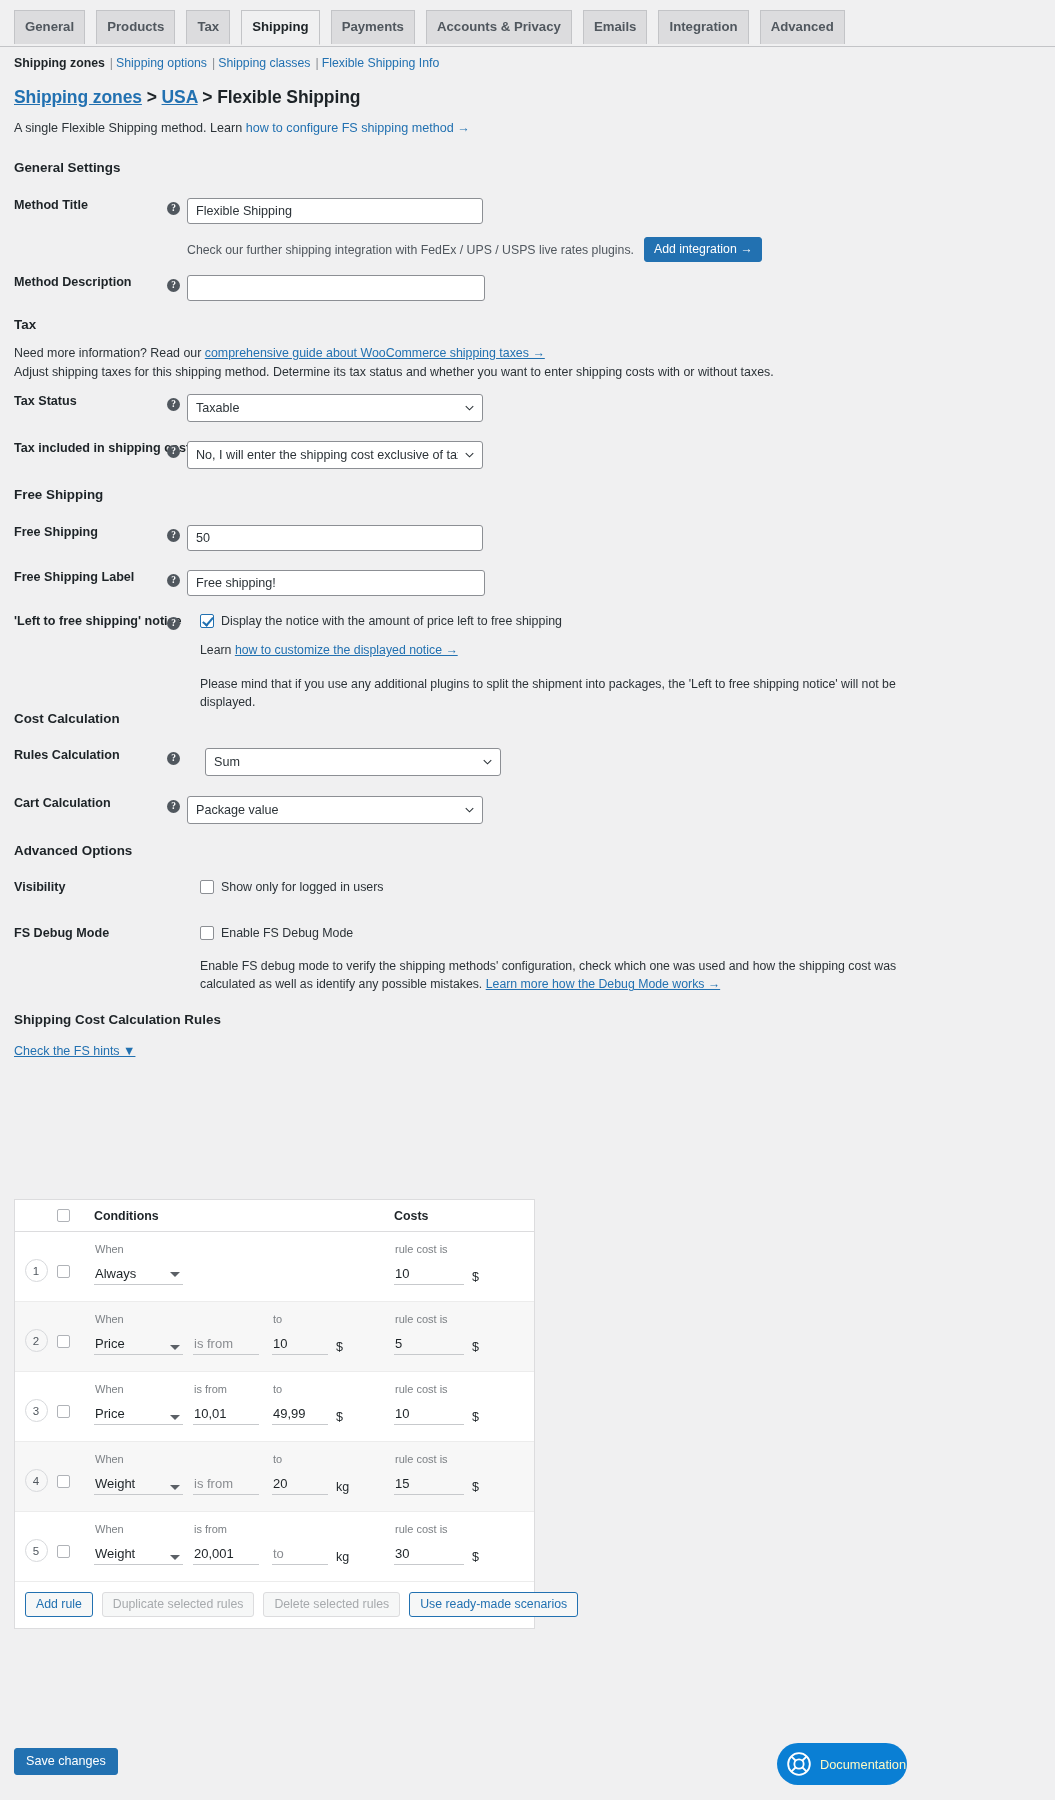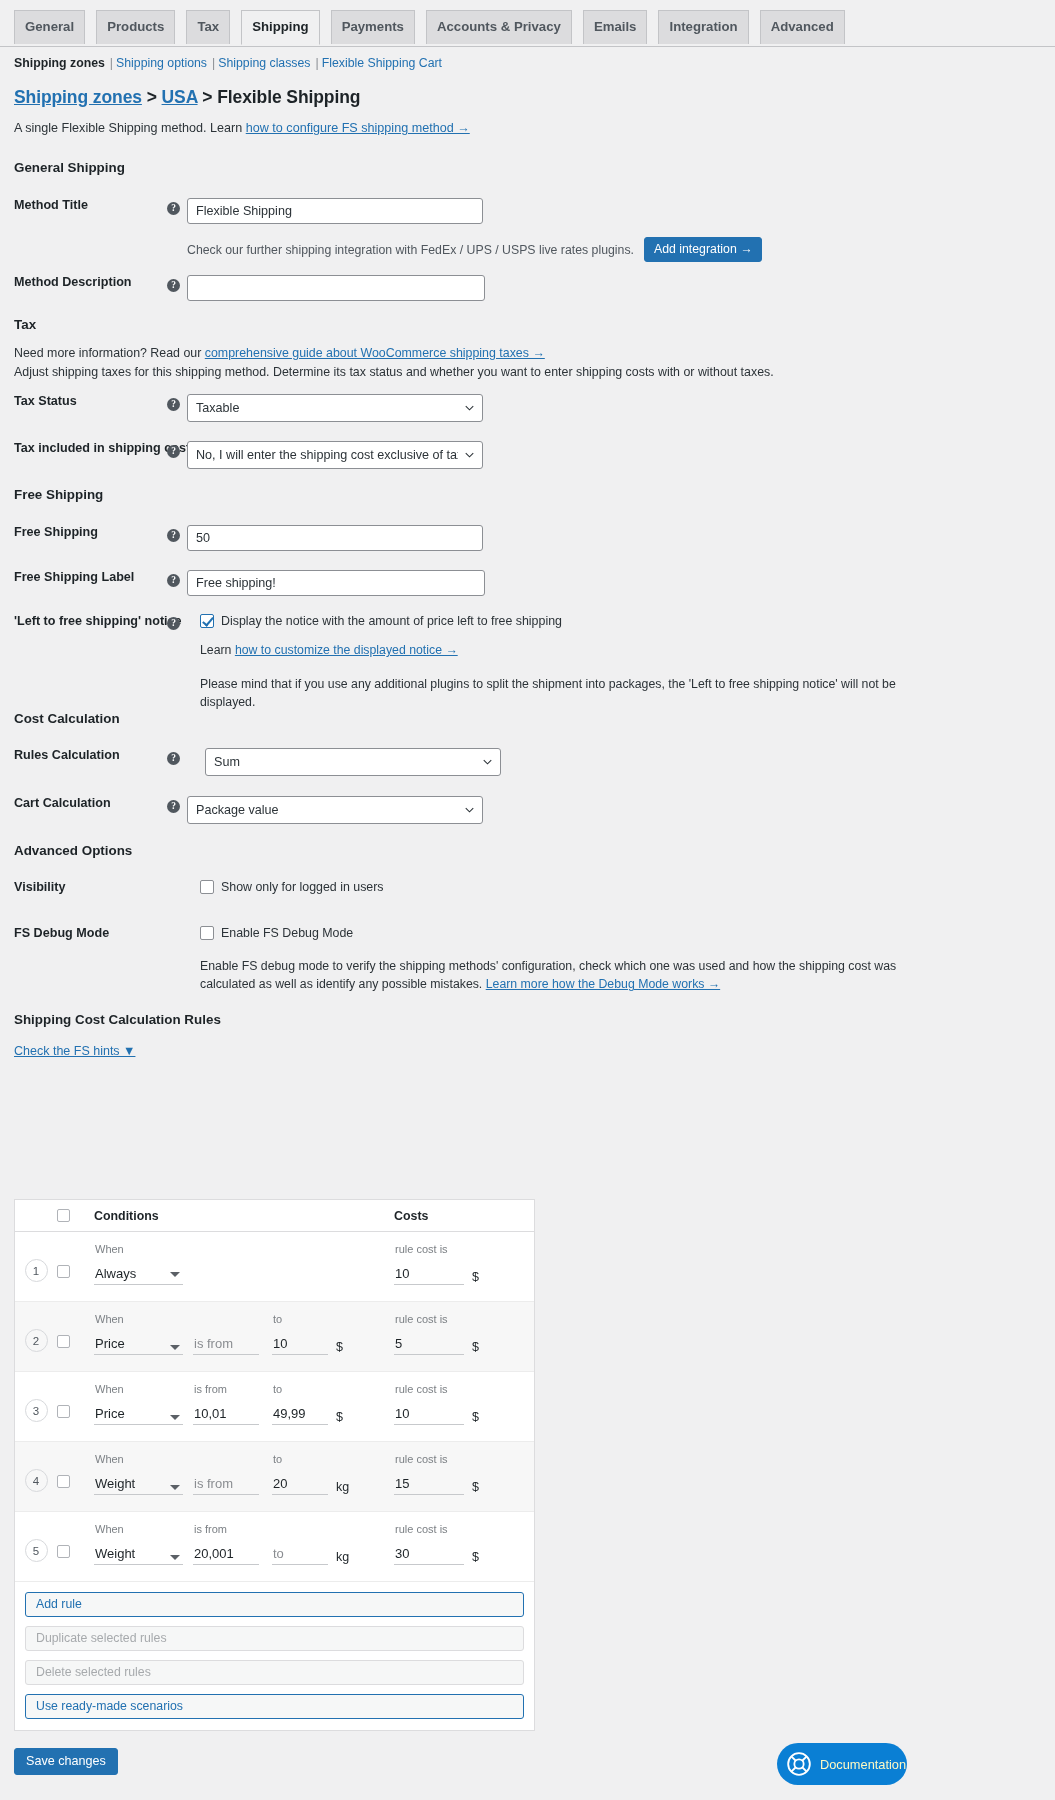--- a/index.html
+++ b/index.html
@@ -65,21 +65,21 @@
     letter-spacing: -0.1px;
   }
   .breadcrumb a { color: #2271b1; text-decoration: underline; cursor: pointer; }
   .breadcrumb .sepx { color: #1d2327; font-weight: 600; }
 
   .intro {
     padding: 13px 0 0 14px;
     font-size: 12.6px;
     color: #2c3338;
   }
-  .intro a { color: #2271b1; text-decoration: underline; cursor: pointer; }
+  .intro a { color: #2271b1; cursor: pointer; }
 
   
   .sec-h {
     padding-left: 14px;
     font-size: 13.4px;
     font-weight: 700;
     color: #1d2327;
   }
 
   .desc-block {
@@ -293,21 +293,20 @@
                 display:flex; align-items:flex-end; height: 23px; padding-bottom:3px; }
   .field.cost-field { width: 70px; margin-left: 28px; }
   .field.cost-unit { width: 22px; margin-left: 8px; font-size: 12.5px; color: #1d2327;
                 display:flex; align-items:flex-end; height: 23px; padding-bottom:3px;}
 
   .rules-footer {
     display: flex;
     gap: 9px;
     padding: 10px 10px 11px 10px;
     background: #fff;
-    flex-direction: column;
   }
   .fbtn {
     font-size: 12.3px;
     font-family: "Liberation Sans", sans-serif;
     padding: 4px 10px 5px;
     border-radius: 3px;
     background: #f6f7f7;
     cursor: pointer;
     white-space: nowrap;
   }
@@ -341,32 +340,32 @@
     <a class="nav-tab">Tax</a>
     <a class="nav-tab active">Shipping</a>
     <a class="nav-tab">Payments</a>
     <a class="nav-tab">Accounts &amp; Privacy</a>
     <a class="nav-tab">Emails</a>
     <a class="nav-tab">Integration</a>
     <a class="nav-tab">Advanced</a>
   </div>
 
   <div class="subsubsub">
-    <span class="cur">Shipping zones</span><span class="sep">|</span><a>Shipping options</a><span class="sep">|</span><a>Shipping classes</a><span class="sep">|</span><a>Flexible Shipping Cart</a>
+    <span class="cur">Shipping zones</span><span class="sep">|</span><a>Shipping options</a><span class="sep">|</span><a>Shipping classes</a><span class="sep">|</span><a>Flexible Shipping Info</a>
   </div>
 
   <div class="breadcrumb">
     <a>Shipping zones</a><span class="sepx"> &gt; </span><a>USA</a><span class="sepx"> &gt; </span><span>Flexible Shipping</span>
   </div>
 
   <div class="intro">
     <span>A single Flexible Shipping method. Learn </span><a>how to configure FS shipping method →</a>
   </div>
 
-  <div class="sec-h" style="position:absolute; top:160px;">General Shipping</div>
+  <div class="sec-h" style="position:absolute; top:160px;">General Settings</div>
 
   <div class="frow" style="position:absolute; top:198px; width:1055px;">
     <div class="flabel">Method Title</div>
     <div class="help-tip" style="left:167px; top:4px;">?</div>
     <div class="fcontrol">
       <input class="txt" type="text" value="Flexible Shipping" style="">
       <div style="margin-top:13px; display:flex; align-items:center; gap:10px;">
         <span class="hinttext">Check our further shipping integration with FedEx / UPS / USPS live rates plugins.</span>
         <span class="btn-blue">Add integration →</span>
       </div>

